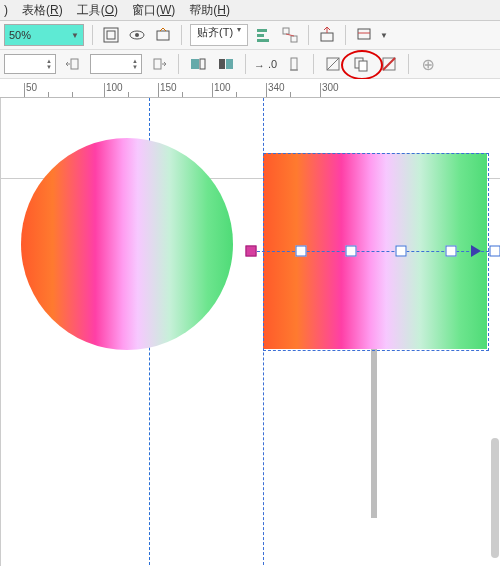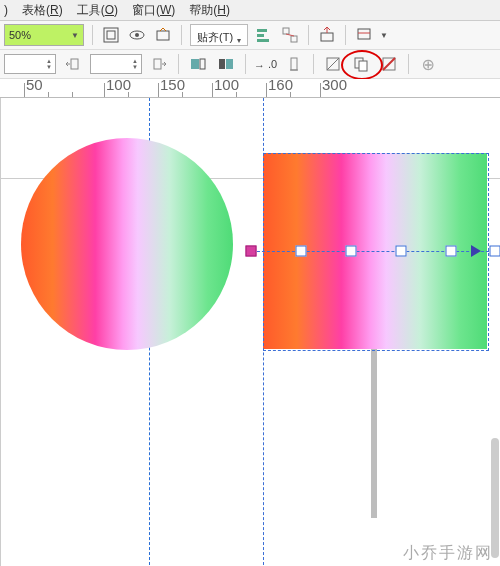--- a/index.html
+++ b/index.html
@@ -33,34 +33,34 @@
     gap: 6px;
     padding: 0 4px;
   }
   .zoom {
     width: 70px;
     height: 20px;
     border: 1px solid #aaa;
     display: flex;
     align-items: center;
     padding: 0 4px;
-    background: #bef264;
+    background: #5eead4;
     justify-content: space-between;
     font-size: 11px;
   }
   .dd { font-size: 8px; color: #555; }
   .tb-icon {
     width: 20px; height: 20px; display: flex; align-items: center; justify-content: center;
     color: #555;
   }
   .tb-icon svg { width: 16px; height: 16px; }
   .sep { width: 1px; height: 20px; background: #ccc; margin: 0 2px; }
   .snap-dd {
     height: 20px; border: 1px solid #bbb; background: #fff; padding: 0 6px;
-    display: flex; align-items: flex-end; gap: 4px; font-size: 11px;
+    display: flex; align-items: flex-start; gap: 4px; font-size: 11px;
   }
   .toolbar2 {
     height: 28px;
     background: #f7f7f7;
     border-bottom: 1px solid #ddd;
     display: flex;
     align-items: center;
     gap: 6px;
     padding: 0 4px;
   }
@@ -79,21 +79,21 @@
     border: 2px solid #d00;
     border-radius: 50%;
     width: 38px; height: 26px;
     pointer-events: none;
   }
   .ruler-h {
     height: 18px;
     background: #fff;
     border-bottom: 1px solid #bbb;
     position: relative;
-    font-size: 15px;
+    font-size: 10px;
     color: #666;
     overflow: hidden;
   }
   .ruler-h .tick { position: absolute; bottom: 0; width: 1px; background: #999; }
   .ruler-h .tick.major { height: 14px; }
   .ruler-h .tick.minor { height: 5px; }
   .ruler-h .lbl { position: absolute; bottom: 4px; transform: translateX(2px); }
   .canvas {
     position: relative;
     width: 500px;
@@ -338,21 +338,21 @@
   <div class="tick major" style="left:104px;"></div>
     <div class="lbl" style="left:104px;">100</div>
   <div class="tick minor" style="left:128px;"></div>
   <div class="tick major" style="left:158px;"></div>
     <div class="lbl" style="left:158px;margin-top:8px;">150</div>
   <div class="tick minor" style="left:182px;"></div>
   <div class="tick major" style="left:212px;"></div>
     <div class="lbl" style="left:212px;">100</div>
   <div class="tick minor" style="left:236px;"></div>
   <div class="tick major" style="left:266px;"></div>
-    <div class="lbl" style="left:266px;">160</div>
+    <div class="lbl" style="left:266px;">340</div>
   <div class="tick minor" style="left:290px;"></div>
   <div class="tick major" style="left:320px;"></div>
     <div class="lbl" style="left:320px;">300</div>
 </div>
 
 <div class="canvas">
   <div class="guide-h" style="top:80px;"></div>
   <div class="guide-v" style="left:148px;"></div>
   <div class="guide-v" style="left:262px;border-left:1px dashed #3b6fd6;"></div>
 
@@ -368,14 +368,13 @@
   <div class="grad-handle start" style="left:250px;top:153px;"></div>
   <div class="grad-handle" style="left:300px;top:153px;"></div>
   <div class="grad-handle" style="left:350px;top:153px;"></div>
   <div class="grad-handle" style="left:400px;top:153px;"></div>
   <div class="grad-handle" style="left:450px;top:153px;"></div>
   <div class="grad-arrow" style="left:470px;top:153px;"></div>
   <div class="grad-handle" style="left:494px;top:153px;"></div>
 
   <div class="scrollbar-v"></div>
 
-  <div class="watermark">小乔手游网</div>
 </div>
 
 </body></html>

